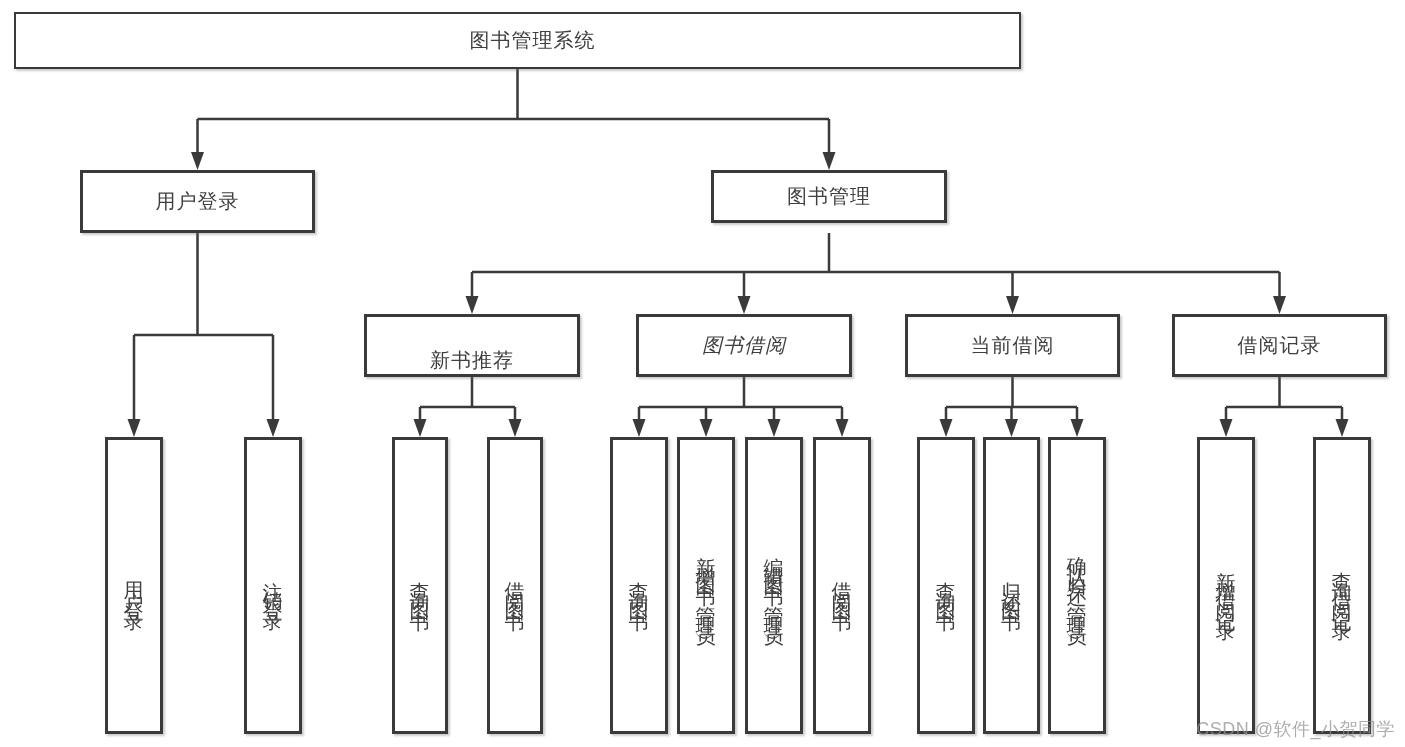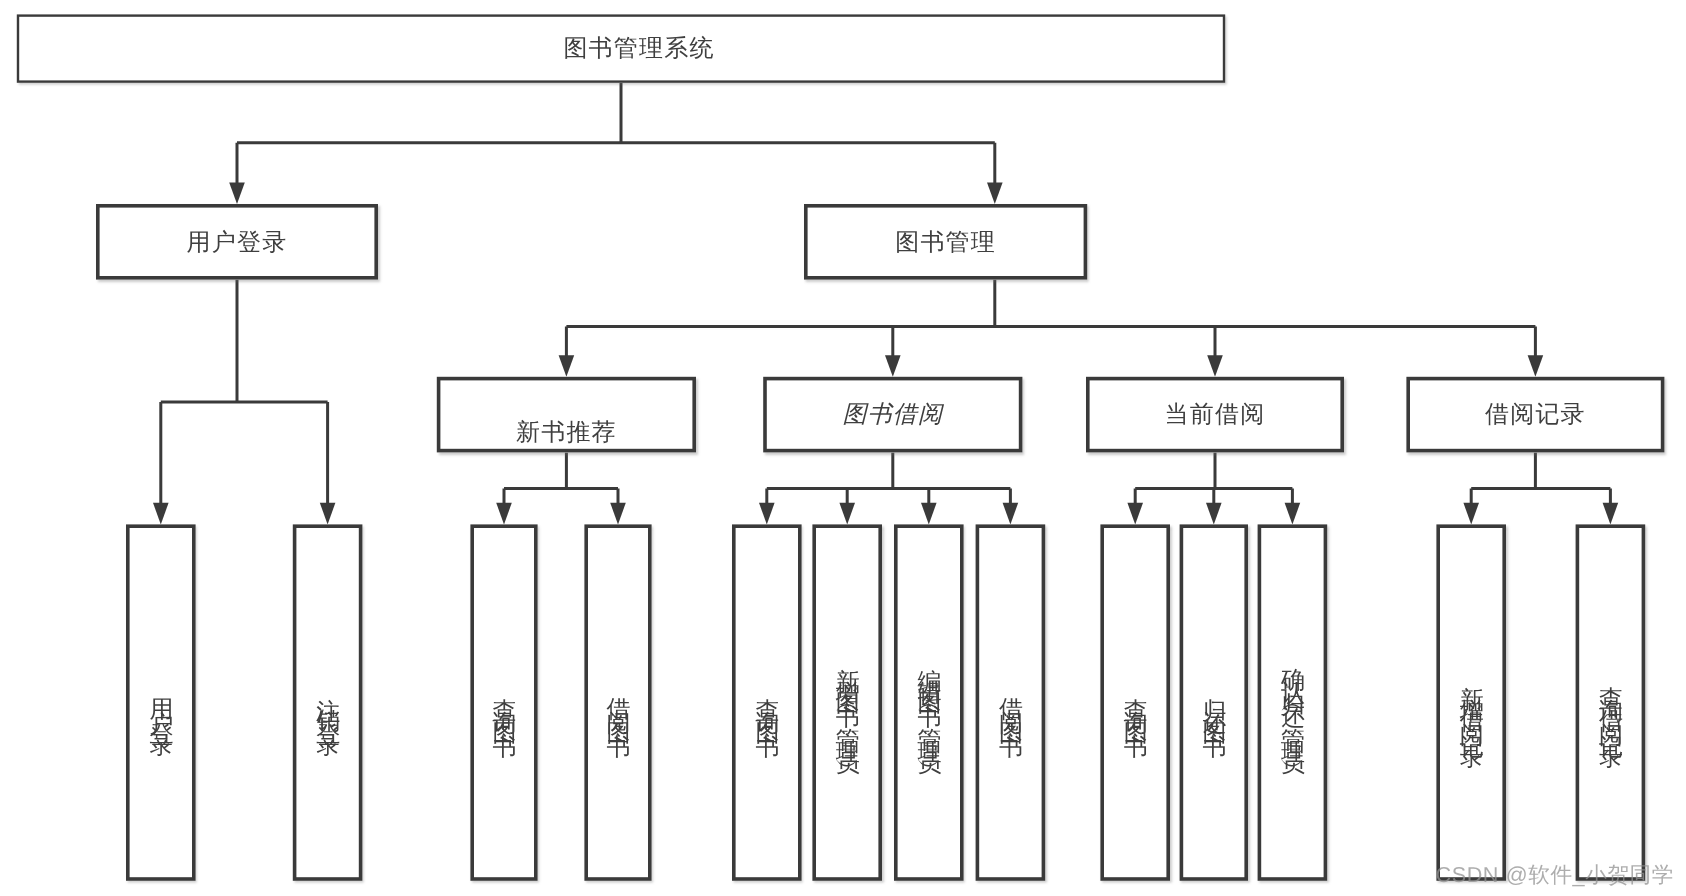--- a/index.html
+++ b/index.html
@@ -108,21 +108,21 @@
     </g>
   </svg>
 
   <div class="node root" style="left:14px; top:12px; width:1007px; height:57px;padding-left:30px;">
     <span class="hlabel">图书管理系统</span>
   </div>
 
   <div class="node" style="left:80px; top:170px; width:235px; height:63px;">
     <span class="hlabel">用户登录</span>
   </div>
-  <div class="node" style="left:670px; top:170px; width:236px; height:63px;">
+  <div class="node" style="left:711px; top:170px; width:236px; height:53px;">
     <span class="hlabel">图书管理</span>
   </div>
 
   <div class="node" style="left:364px; top:314px; width:216px; height:63px;align-items:flex-end;">
     <span class="hlabel">新书推荐</span>
   </div>
   <div class="node" style="left:636px; top:314px; width:216px; height:63px;font-style:italic;">
     <span class="hlabel">图书借阅</span>
   </div>
   <div class="node" style="left:905px; top:314px; width:215px; height:63px;">

